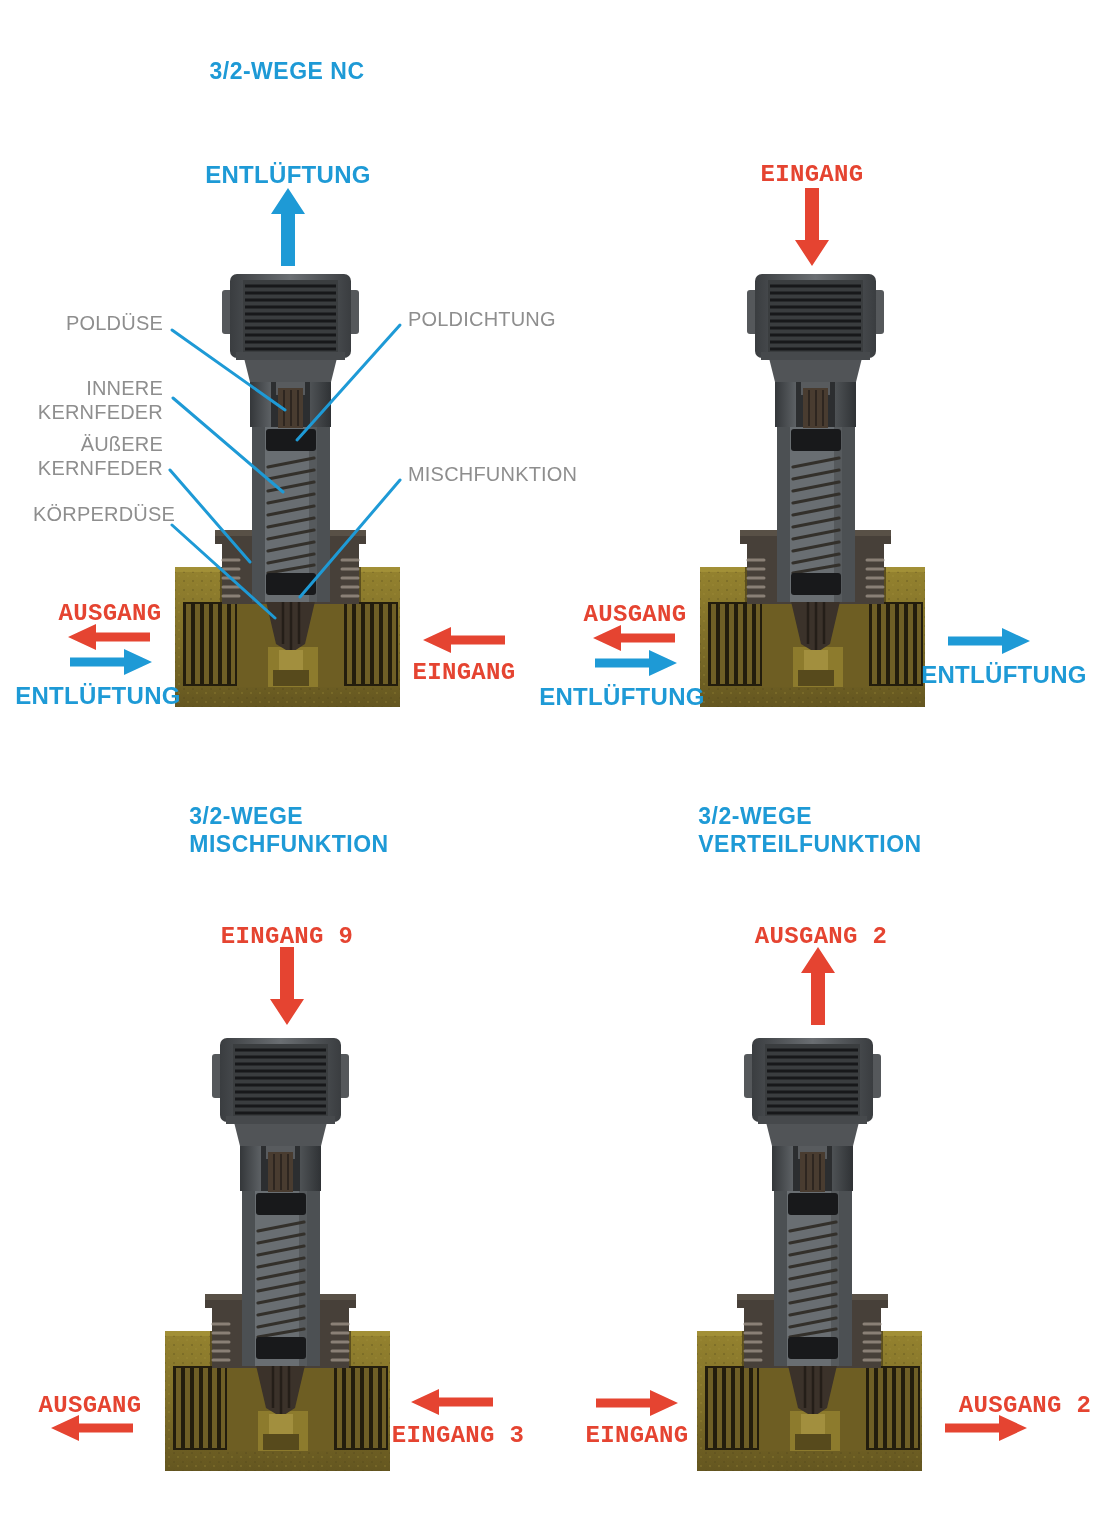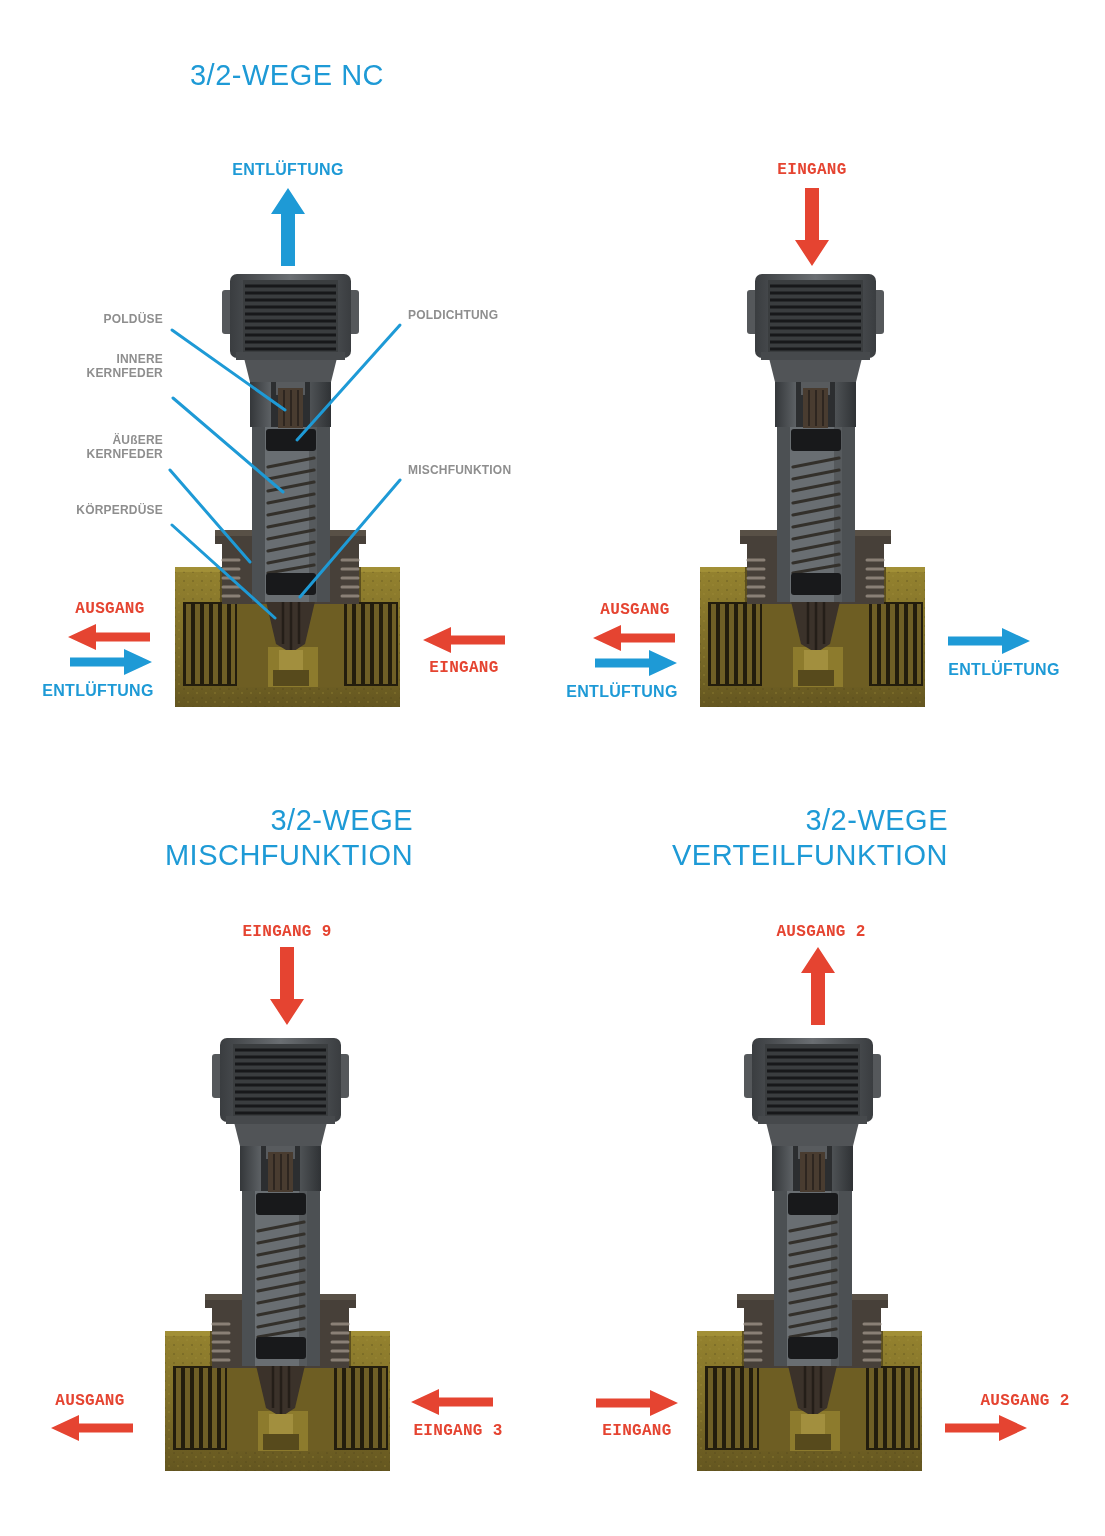--- a/index.html
+++ b/index.html
@@ -2,32 +2,32 @@
 <html style="--accent-blue: #1E9AD6; --accent-red: #E54431; --label-gray: #8E8E8E; --brass-body: #85752C; --steel-gray: #54575A;"><head>
 <meta charset="utf-8">
 <style>
   html,body{margin:0;padding:0;background:#fff;}
   .canvas{
     position:relative;width:1105px;height:1536px;background:#ffffff;
     font-family:"Liberation Sans",sans-serif;overflow:hidden;
   }
   .title{
     position:absolute;transform:translateX(-50%);
-    font-size:29px;font-weight:400;letter-spacing:.5px;
-    color:var(--accent-blue,#1E9AD6);text-align:right;
+    font-size:23px;font-weight:700;letter-spacing:.5px;
+    color:var(--accent-blue,#1E9AD6);text-align:left;
     white-space:pre-line;line-height:1.2;
   }
   .flow{
     position:absolute;transform:translateX(-50%);
-    font-size:16px;font-weight:700;letter-spacing:.3px;white-space:nowrap;
+    font-size:24px;font-weight:700;letter-spacing:.3px;white-space:nowrap;
   }
   .flow.blue{color:var(--accent-blue,#1E9AD6);}
   .flow.red{color:var(--accent-red,#E54431);font-family:Liberation Mono, monospace;}
   .part{
-    position:absolute;font-size:12px;font-weight:700;letter-spacing:.2px;
+    position:absolute;font-size:20px;font-weight:400;letter-spacing:.2px;
     color:var(--label-gray,#8E8E8E);white-space:pre-line;line-height:1.18;
   }
   .part.r{text-align:right;}
   .arrow{position:absolute;}
   .arrow.red{color:var(--accent-red,#E54431);}
   .arrow.blue{color:var(--accent-blue,#1E9AD6);}
   .flipx{transform:scaleX(-1);}
   .flipy{transform:scaleY(-1);}
   .valve{position:absolute;}
   .leaders{position:absolute;left:0;top:0;pointer-events:none;}
@@ -135,21 +135,21 @@
       <line x1="172" y1="330" x2="285" y2="410"></line>
       <line x1="173" y1="398" x2="283" y2="492"></line>
       <line x1="170" y1="470" x2="250" y2="562"></line>
       <line x1="172" y1="525" x2="275" y2="618"></line>
       <line x1="400" y1="325" x2="297" y2="440"></line>
       <line x1="400" y1="480" x2="300" y2="597"></line>
     </g>
   </svg>
 
   <div class="part r" style="left:33px;top:312px;width:130px">POLDÜSE</div>
-  <div class="part r" style="left:33px;top:352px;width:130px">INNERE
+  <div class="part r" style="left:33px;top:377px;width:130px">INNERE
 KERNFEDER</div>
   <div class="part r" style="left:33px;top:433px;width:130px">ÄUßERE
 KERNFEDER</div>
   <div class="part r" style="left:33px;top:503px;width:130px">KÖRPERDÜSE</div>
   <div class="part" style="left:408px;top:308px">POLDICHTUNG</div>
   <div class="part" style="left:408px;top:463px">MISCHFUNKTION</div>
 
   <div class="flow red" style="left:110px;top:600px">AUSGANG</div>
   <svg class="arrow red flipx" style="left:68px;top:624px" width="82" height="26">
       <polygon points="0,8.5 54,8.5 54,0 82,13 54,26 54,17.5 0,17.5" fill="currentColor"></polygon>

